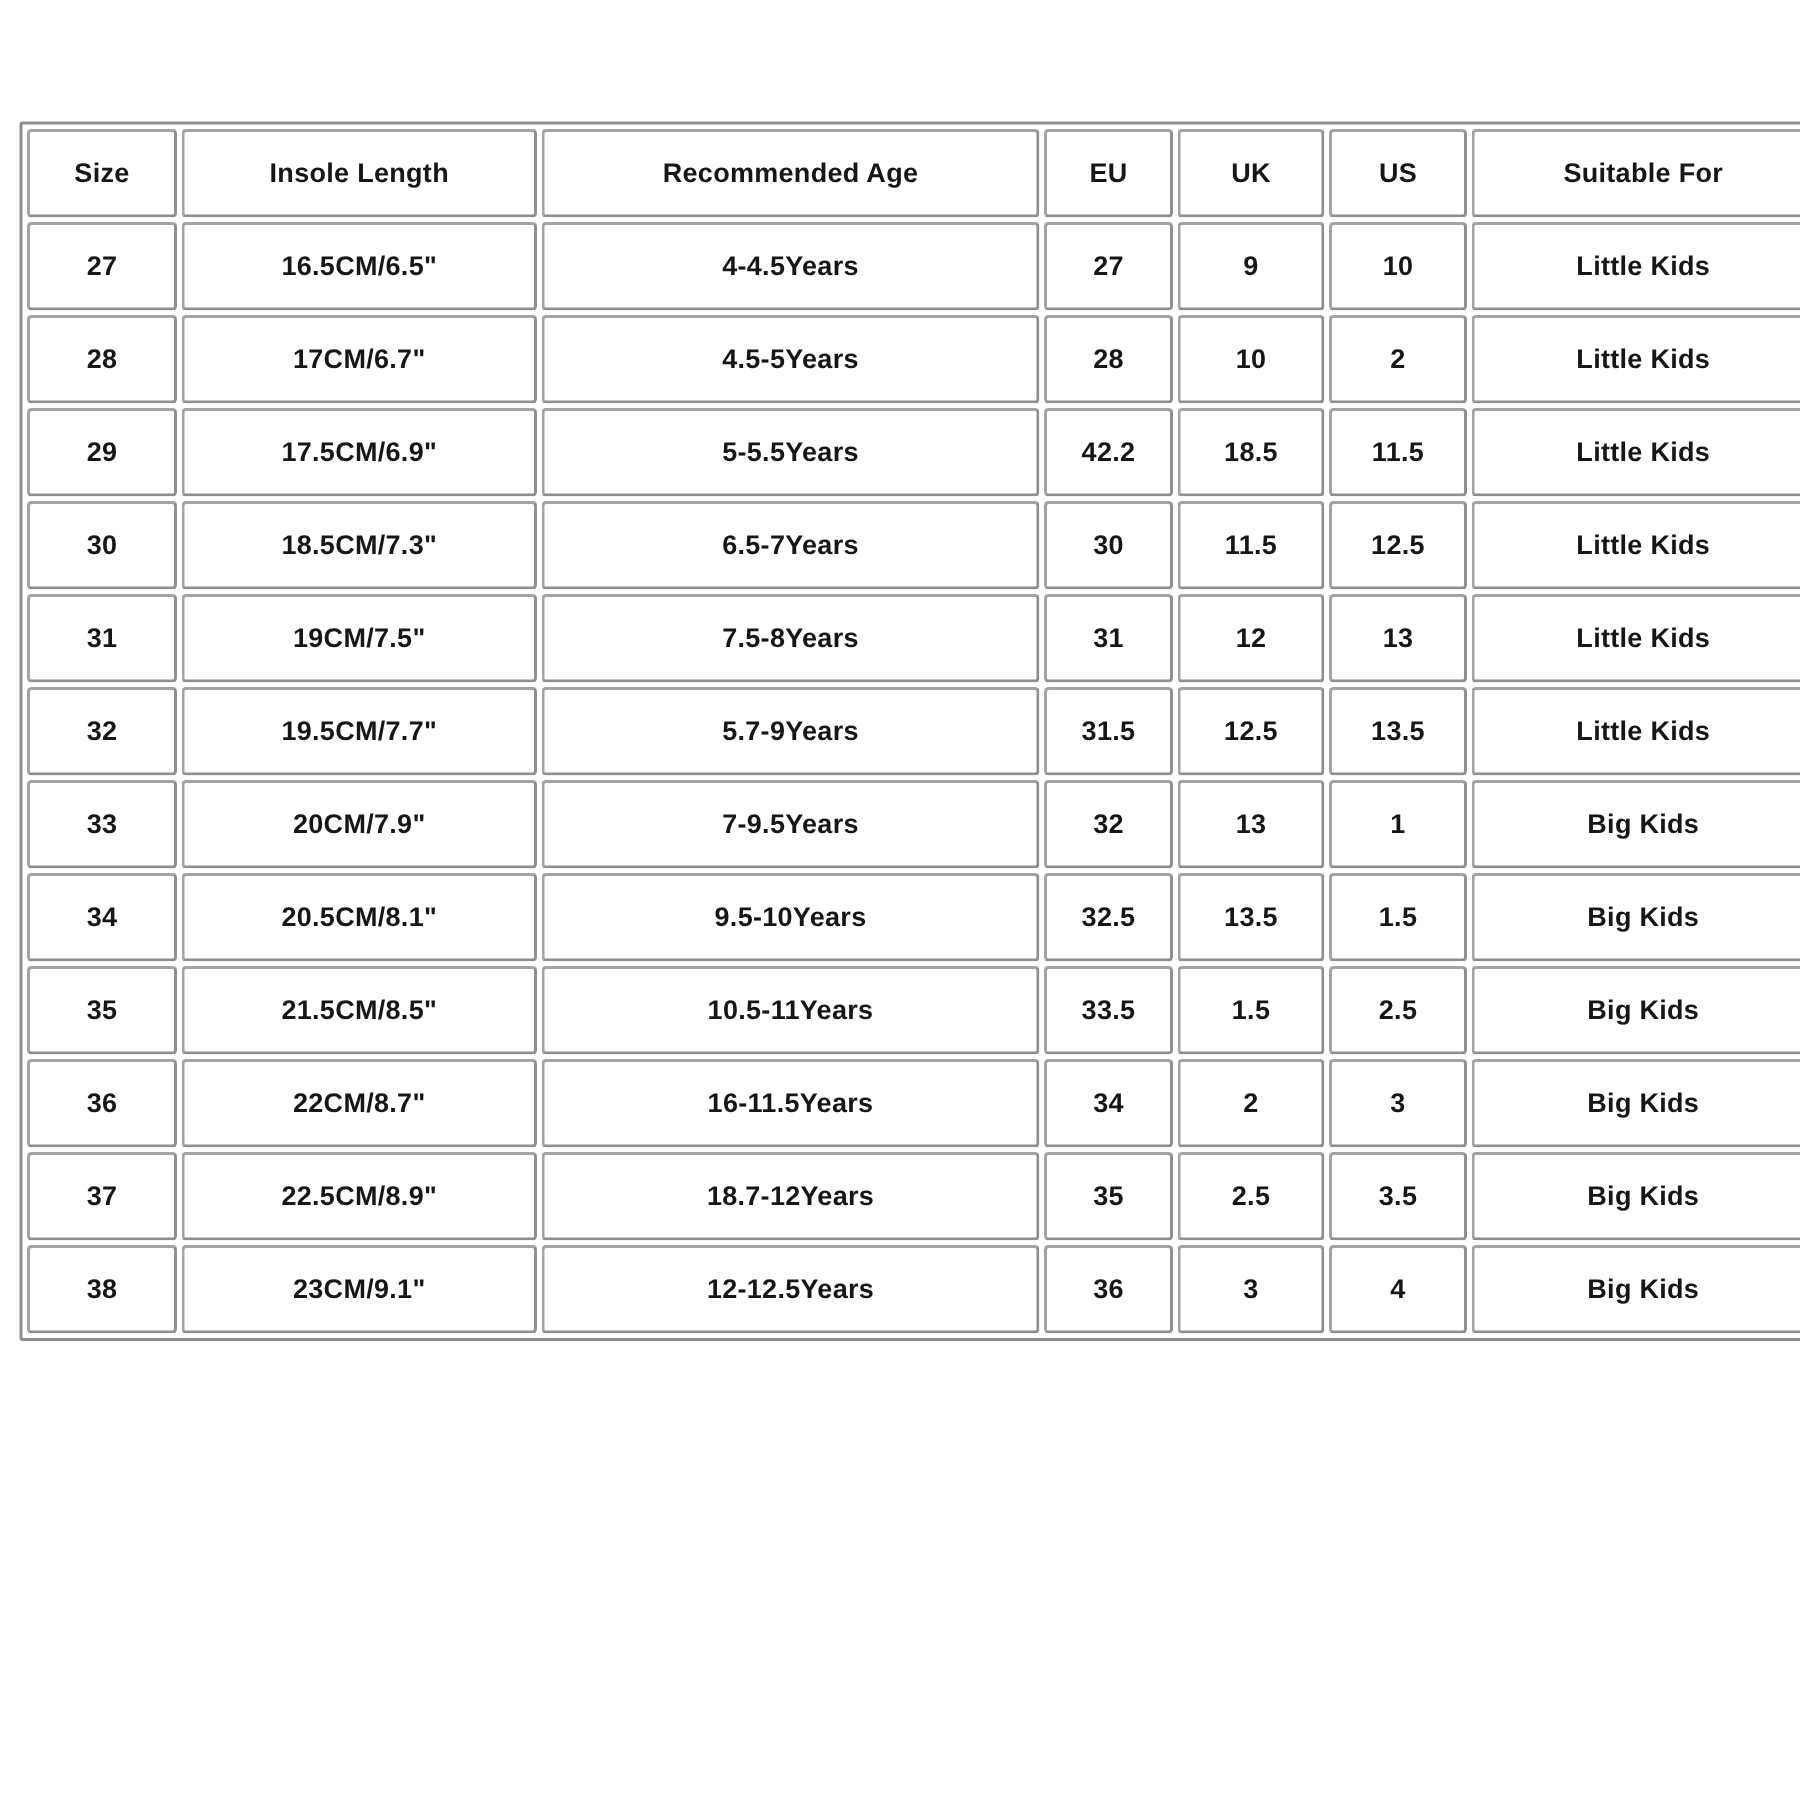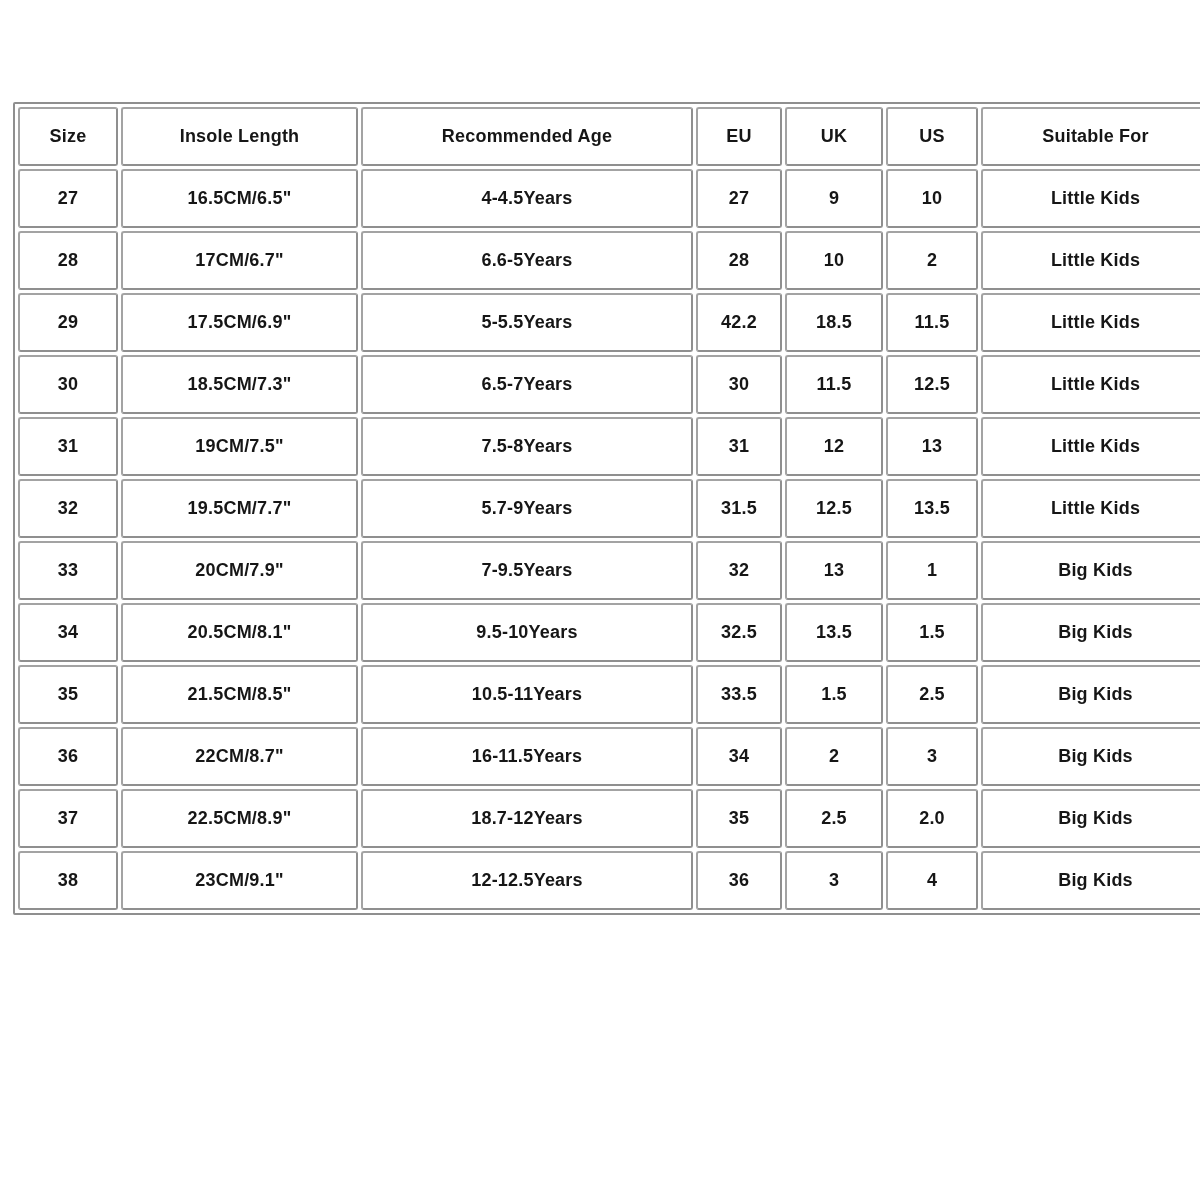--- a/index.html
+++ b/index.html
@@ -7,21 +7,21 @@
     padding: 0;
     background: #ffffff;
     width: 1200px;
     height: 1200px;
     font-family: "Liberation Sans", sans-serif;
   }
   .page {
     box-sizing: border-box;
     width: 1200px;
     height: 1200px;
-    padding: 102px 13px 0 13px;
+    padding: 81px 13px 0 13px;
   }
   table.size-table {
     width: 1174px;
     table-layout: fixed;
     border-collapse: separate;
     border-spacing: 3px;
     border: 2px solid #8f8f8f;
     border-radius: 2px;
     background: #ffffff;
   }
@@ -82,21 +82,21 @@
           <td>16.5CM/6.5"</td>
           <td>4-4.5Years</td>
           <td>27</td>
           <td>9</td>
           <td>10</td>
           <td>Little Kids</td>
         </tr>
         <tr>
           <td>28</td>
           <td>17CM/6.7"</td>
-          <td>6.6-5Years</td>
+          <td>4.5-5Years</td>
           <td>28</td>
           <td>10</td>
           <td>2</td>
           <td>Little Kids</td>
         </tr>
         <tr>
           <td>29</td>
           <td>17.5CM/6.9"</td>
           <td>5-5.5Years</td>
           <td>42.2</td>
@@ -166,21 +166,21 @@
           <td>2</td>
           <td>3</td>
           <td>Big Kids</td>
         </tr>
         <tr>
           <td>37</td>
           <td>22.5CM/8.9"</td>
           <td>18.7-12Years</td>
           <td>35</td>
           <td>2.5</td>
-          <td>2.0</td>
+          <td>3.5</td>
           <td>Big Kids</td>
         </tr>
         <tr>
           <td>38</td>
           <td>23CM/9.1"</td>
           <td>12-12.5Years</td>
           <td>36</td>
           <td>3</td>
           <td>4</td>
           <td>Big Kids</td>

